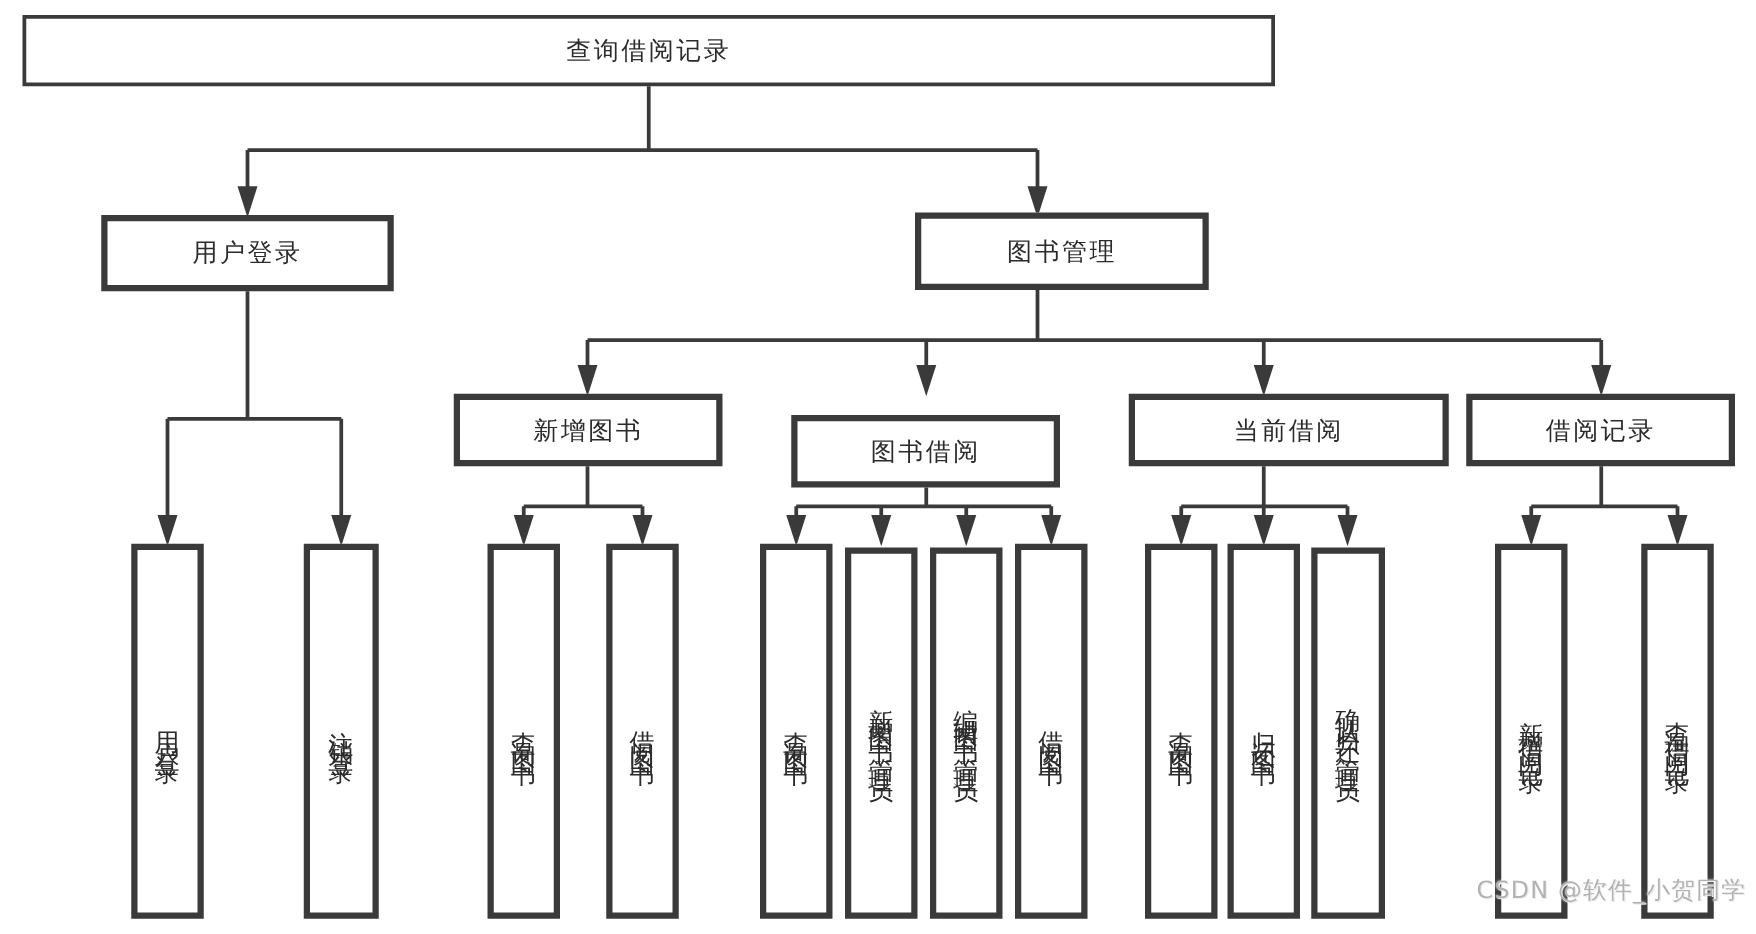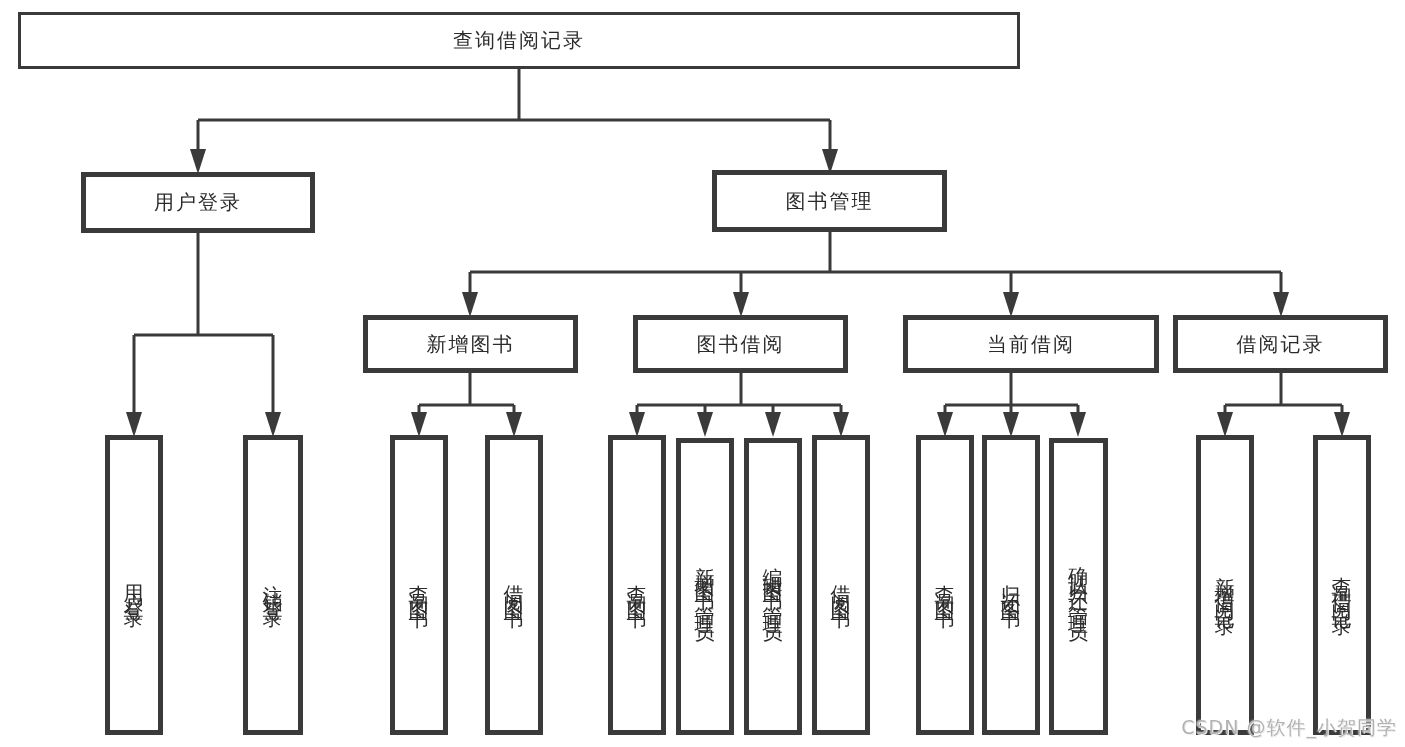--- a/index.html
+++ b/index.html
@@ -35,21 +35,21 @@
     writing-mode: vertical-rl;
     text-orientation: mixed;
     font-size: 20px;
     letter-spacing: 8px;
     line-height: 1;
   }
   .node.root { border-width: 3px; }
   .watermark {
     position: absolute;
     right: 8px;
-    bottom: 6px;
+    bottom: 22px;
     font-size: 19px;
     letter-spacing: 1px;
     text-shadow: 0 0 2px #ffffff, 1px 1px 0 #e8e8e8;
     z-index: 5;
     white-space: nowrap;
   }
 </style>
 </head>
 <body>
 
@@ -76,27 +76,27 @@
       <polygon points="1217,412 1233,412 1225,437" fill="#3a3a3a"></polygon>
       <polygon points="1334,412 1350,412 1342,437" fill="#3a3a3a"></polygon>
     </svg>
   <div id="nodes">
       <div class="node h root" style="left: 18px; top: 12px; width: 1002px; height: 57px; border-color: rgb(58, 58, 58); background: rgb(255, 255, 255); color: rgb(43, 43, 43);">
         <span>查询借阅记录</span>
       </div>
       <div class="node h" style="left: 81px; top: 172px; width: 234px; height: 61px; border-color: rgb(58, 58, 58); background: rgb(255, 255, 255); color: rgb(43, 43, 43);">
         <span>用户登录</span>
       </div>
-      <div class="node h" style="left: 712px; top: 170px; width: 235px; height: 62px; border-color: rgb(58, 58, 58); background: rgb(255, 255, 255); color: rgb(43, 43, 43);">
+      <div class="node h" style="left: 732px; top: 170px; width: 235px; height: 62px; border-color: rgb(58, 58, 58); background: rgb(255, 255, 255); color: rgb(43, 43, 43);">
         <span>图书管理</span>
       </div>
       <div class="node h" style="left: 363px; top: 315px; width: 215px; height: 58px; border-color: rgb(58, 58, 58); background: rgb(255, 255, 255); color: rgb(43, 43, 43);">
         <span>新增图书</span>
       </div>
-      <div class="node h" style="left: 633px; top: 315px; width: 215px; height: 58px; border-color: rgb(58, 58, 58); background: rgb(255, 255, 255); color: rgb(43, 43, 43);">
+      <div class="node h" style="left: 633px; top: 332px; width: 215px; height: 58px; border-color: rgb(58, 58, 58); background: rgb(255, 255, 255); color: rgb(43, 43, 43);">
         <span>图书借阅</span>
       </div>
       <div class="node h" style="left: 903px; top: 315px; width: 256px; height: 58px; border-color: rgb(58, 58, 58); background: rgb(255, 255, 255); color: rgb(43, 43, 43);">
         <span>当前借阅</span>
       </div>
       <div class="node h" style="left: 1173px; top: 315px; width: 215px; height: 58px; border-color: rgb(58, 58, 58); background: rgb(255, 255, 255); color: rgb(43, 43, 43);">
         <span>借阅记录</span>
       </div>
       <div class="node v" style="left: 105px; top: 435px; width: 58px; height: 300px; border-color: rgb(58, 58, 58); background: rgb(255, 255, 255); color: rgb(43, 43, 43);">
         <span>用户登录</span>

